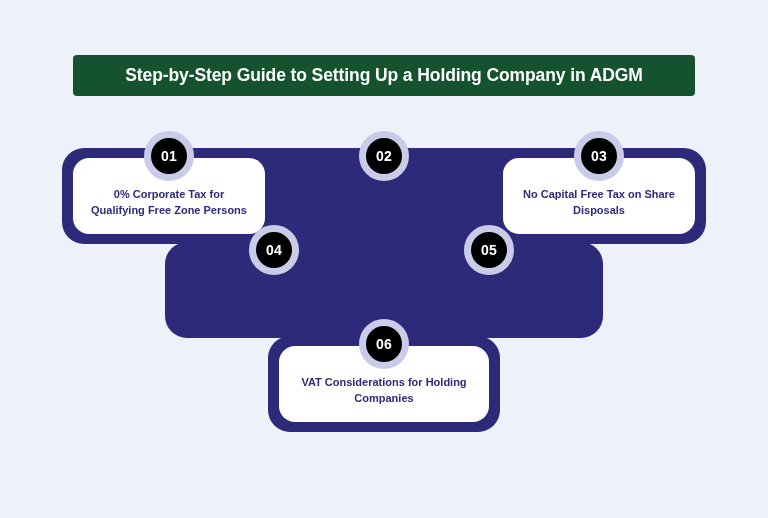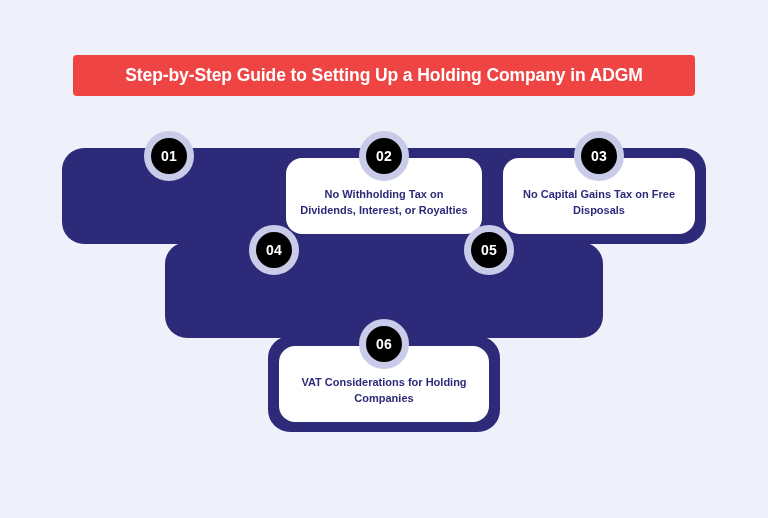--- a/index.html
+++ b/index.html
@@ -19,21 +19,21 @@
     height: 518px;
   }
 
   
   .title-bar {
     position: absolute;
     left: 73px;
     top: 55px;
     width: 622px;
     height: 41px;
-    background: #ef4444;
+    background: #14532d;
     border-radius: 4px;
     display: flex;
     align-items: center;
     justify-content: center;
   }
   .title-bar .title-text {
     color: #ffffff;
     font-size: 17.5px;
     font-weight: bold;
     letter-spacing: -0.1px;
@@ -111,25 +111,25 @@
 <div id="infographic">
 
   <div class="title-bar">
     <span class="title-text">Step-by-Step Guide to Setting Up a Holding Company in ADGM</span>
   </div>
 
   <div class="tray" id="tray-row1"></div>
   <div class="tray" id="tray-row2"></div>
   <div class="tray" id="tray-row3"></div>
 
-  <div class="card" id="card-2">
-    <span class="card-text">No Withholding Tax on Dividends, Interest, or Royalties</span>
+  <div class="card" id="card-1">
+    <span class="card-text">0% Corporate Tax for Qualifying Free Zone Persons</span>
   </div>
   <div class="card" id="card-3">
-    <span class="card-text">No Capital Gains Tax on Free Disposals</span>
+    <span class="card-text">No Capital Free Tax on Share Disposals</span>
   </div>
   <div class="card" id="card-6">
     <span class="card-text">VAT Considerations for Holding Companies</span>
   </div>
 
   <div class="badge" id="badge-1">
     <span class="badge-text">01</span>
   </div>
   <div class="badge" id="badge-2">
     <span class="badge-text">02</span>

